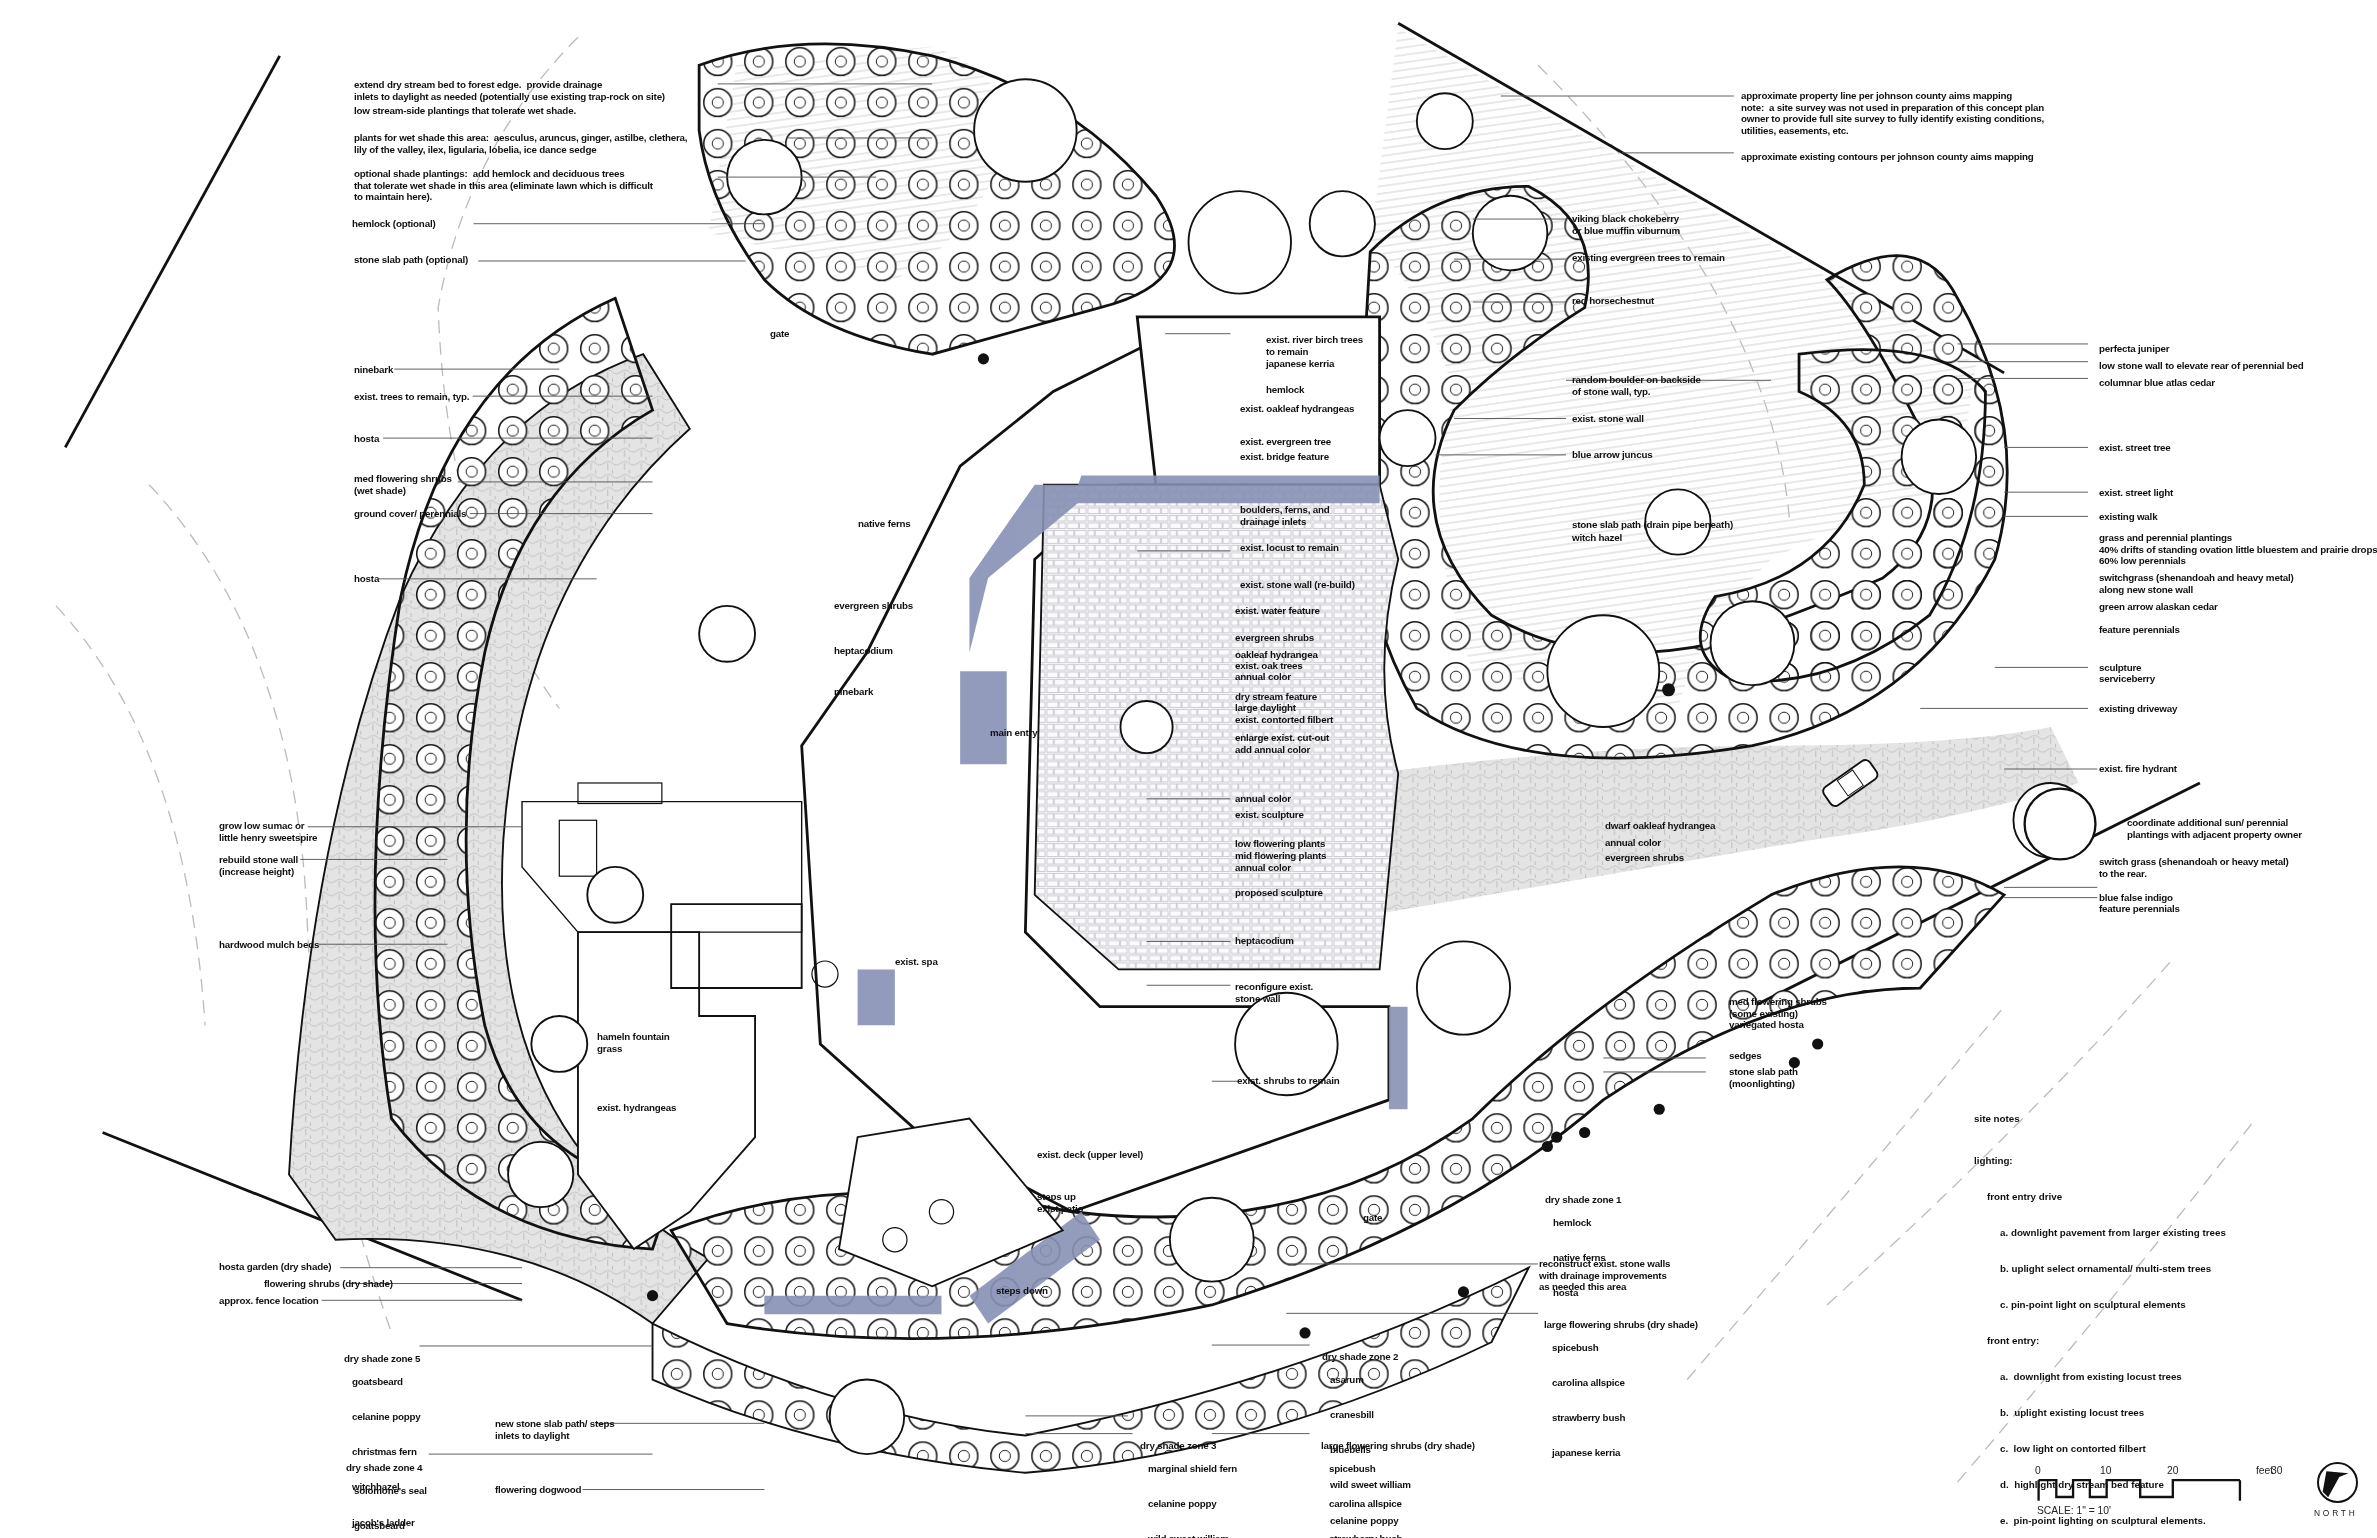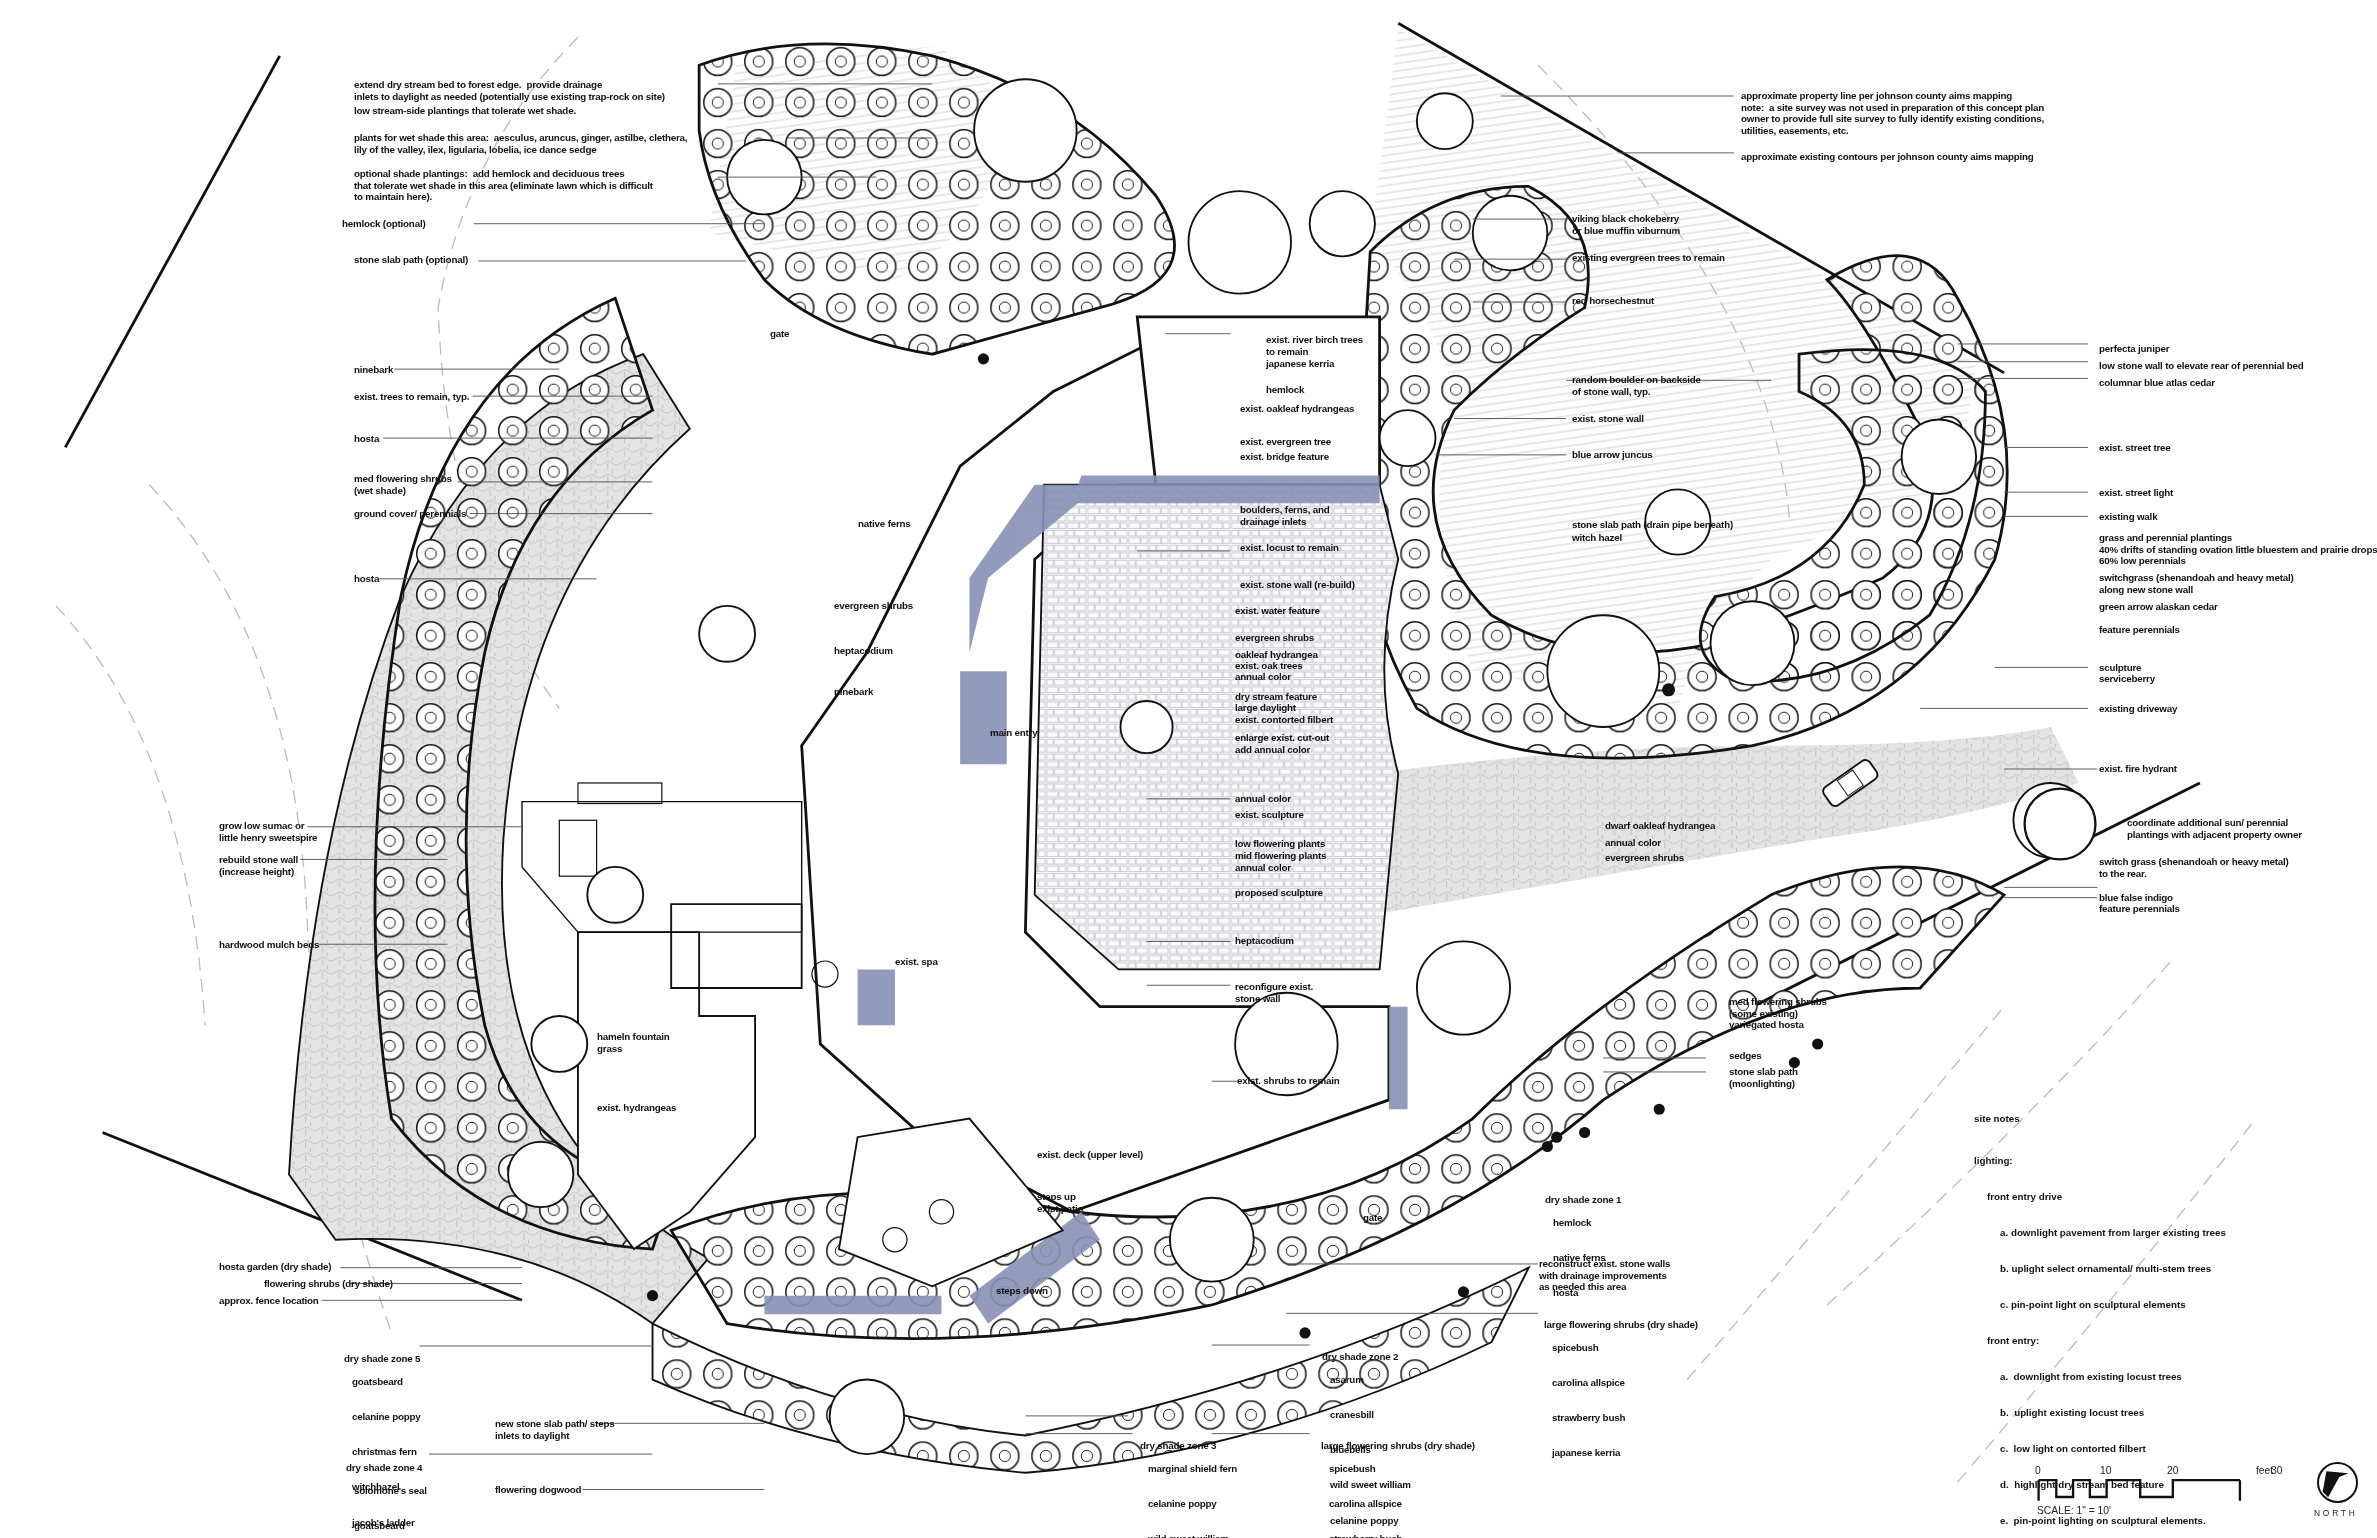--- a/index.html
+++ b/index.html
@@ -227,21 +227,21 @@
 <div class="scale-lbl" style="left:2037px;top:1505px;">SCALE: 1" = 10'</div>
 
 <div class="lbl" style="left:354px;top:79px;">extend dry stream bed to forest edge.  provide drainage
 inlets to daylight as needed (potentially use existing trap-rock on site)</div>
 <div class="lbl" style="left:354px;top:105px;">low stream-side plantings that tolerate wet shade.</div>
 <div class="lbl" style="left:354px;top:132px;">plants for wet shade this area:  aesculus, aruncus, ginger, astilbe, clethera,
 lily of the valley, ilex, ligularia, lobelia, ice dance sedge</div>
 <div class="lbl" style="left:354px;top:168px;">optional shade plantings:  add hemlock and deciduous trees
 that tolerate wet shade in this area (eliminate lawn which is difficult
 to maintain here).</div>
-<div class="lbl" style="left:342px;top:218px;">hemlock (optional)</div>
+<div class="lbl" style="left:352px;top:218px;">hemlock (optional)</div>
 <div class="lbl" style="left:354px;top:254px;">stone slab path (optional)</div>
 
 <div class="lbl" style="left:354px;top:364px;">ninebark</div>
 <div class="lbl" style="left:354px;top:391px;">exist. trees to remain, typ.</div>
 <div class="lbl" style="left:354px;top:433px;">hosta</div>
 <div class="lbl" style="left:354px;top:473px;">med flowering shrubs
 (wet shade)</div>
 <div class="lbl" style="left:354px;top:508px;">ground cover/ perennials</div>
 <div class="lbl" style="left:354px;top:573px;">hosta</div>
 <div class="lbl" style="left:219px;top:820px;">grow low sumac or

